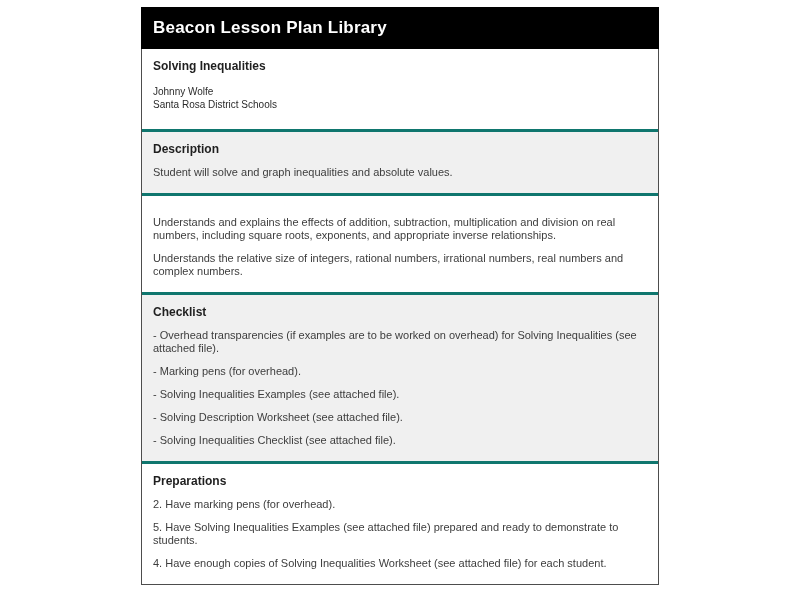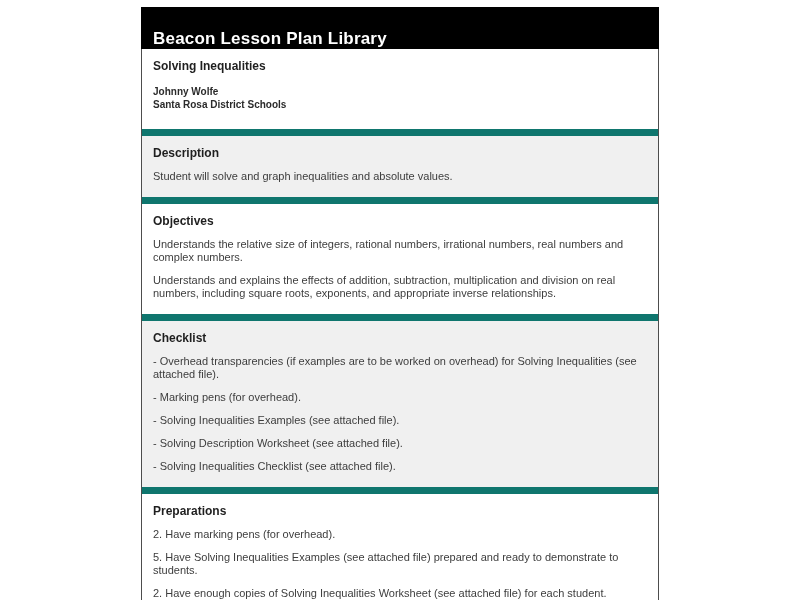--- a/index.html
+++ b/index.html
@@ -16,52 +16,52 @@
     left: 141px;
     top: 7px;
     width: 518px;
     background: #ffffff;
   }
   .header-bar {
     background: #000000;
     color: #ffffff;
     height: 42px;
     display: flex;
-    align-items: flex-end;
+    align-items: center;
     padding: 0 12px;
     box-sizing: border-box;
   }
   .header-bar h1 {
     margin: 0;
     font-size: 17px;
     font-weight: bold;
     letter-spacing: 0.2px;
   }
   .doc-body {
     border: 1px solid #4d4d4d;
     border-top: none;
   }
   .section {
     padding: 10px 11px 14px 11px;
-    border-bottom: 7px solid #0f766e;
+    border-bottom: 3px solid #0f766e;
     background: #ffffff;
   }
   .section:last-child { border-bottom: none; }
   .section.shaded { background: #f0f0f0; }
   .title-block { padding-bottom: 18px; }
   .lesson-title {
     margin: 2px 0 0 0;
     font-size: 14.5px;
     font-weight: bold;
     color: #1f1f1f;
   }
   .byline {
     margin-top: 13px;
     font-size: 10px;
-    font-weight: bold;
+    font-weight: normal;
     color: #2b2b2b;
     line-height: 12.5px;
   }
   .section h2 {
     margin: 0;
     font-size: 12px;
     font-weight: bold;
     color: #1f1f1f;
   }
   .section p {
@@ -89,36 +89,35 @@
         <div>Santa Rosa District Schools</div>
       </div>
     </div>
 
     <div class="section shaded">
       <h2>Description</h2>
       <p>Student will solve and graph inequalities and absolute values.</p>
     </div>
 
     <div class="section">
-      <h2>Objectives</h2>
+      <p>Understands and explains the effects of addition, subtraction, multiplication and division on real numbers, including square roots, exponents, and appropriate inverse relationships.</p>
       <p>Understands the relative size of integers, rational numbers, irrational numbers, real numbers and complex numbers.</p>
-      <p>Understands and explains the effects of addition, subtraction, multiplication and division on real numbers, including square roots, exponents, and appropriate inverse relationships.</p>
     </div>
 
     <div class="section shaded">
       <h2>Checklist</h2>
       <p>- Overhead transparencies (if examples are to be worked on overhead) for Solving Inequalities (see attached file).</p>
       <p>- Marking pens (for overhead).</p>
       <p>- Solving Inequalities Examples (see attached file).</p>
       <p>- Solving Description Worksheet (see attached file).</p>
       <p>- Solving Inequalities Checklist (see attached file).</p>
     </div>
 
     <div class="section">
       <h2>Preparations</h2>
       <p>2. Have marking pens (for overhead).</p>
       <p>5. Have Solving Inequalities Examples (see attached file) prepared and ready to demonstrate to students.</p>
-      <p>2. Have enough copies of Solving Inequalities Worksheet (see attached file) for each student.</p>
+      <p>4. Have enough copies of Solving Inequalities Worksheet (see attached file) for each student.</p>
 
     </div>
 
   </div>
 </div>
 
 </body></html>

